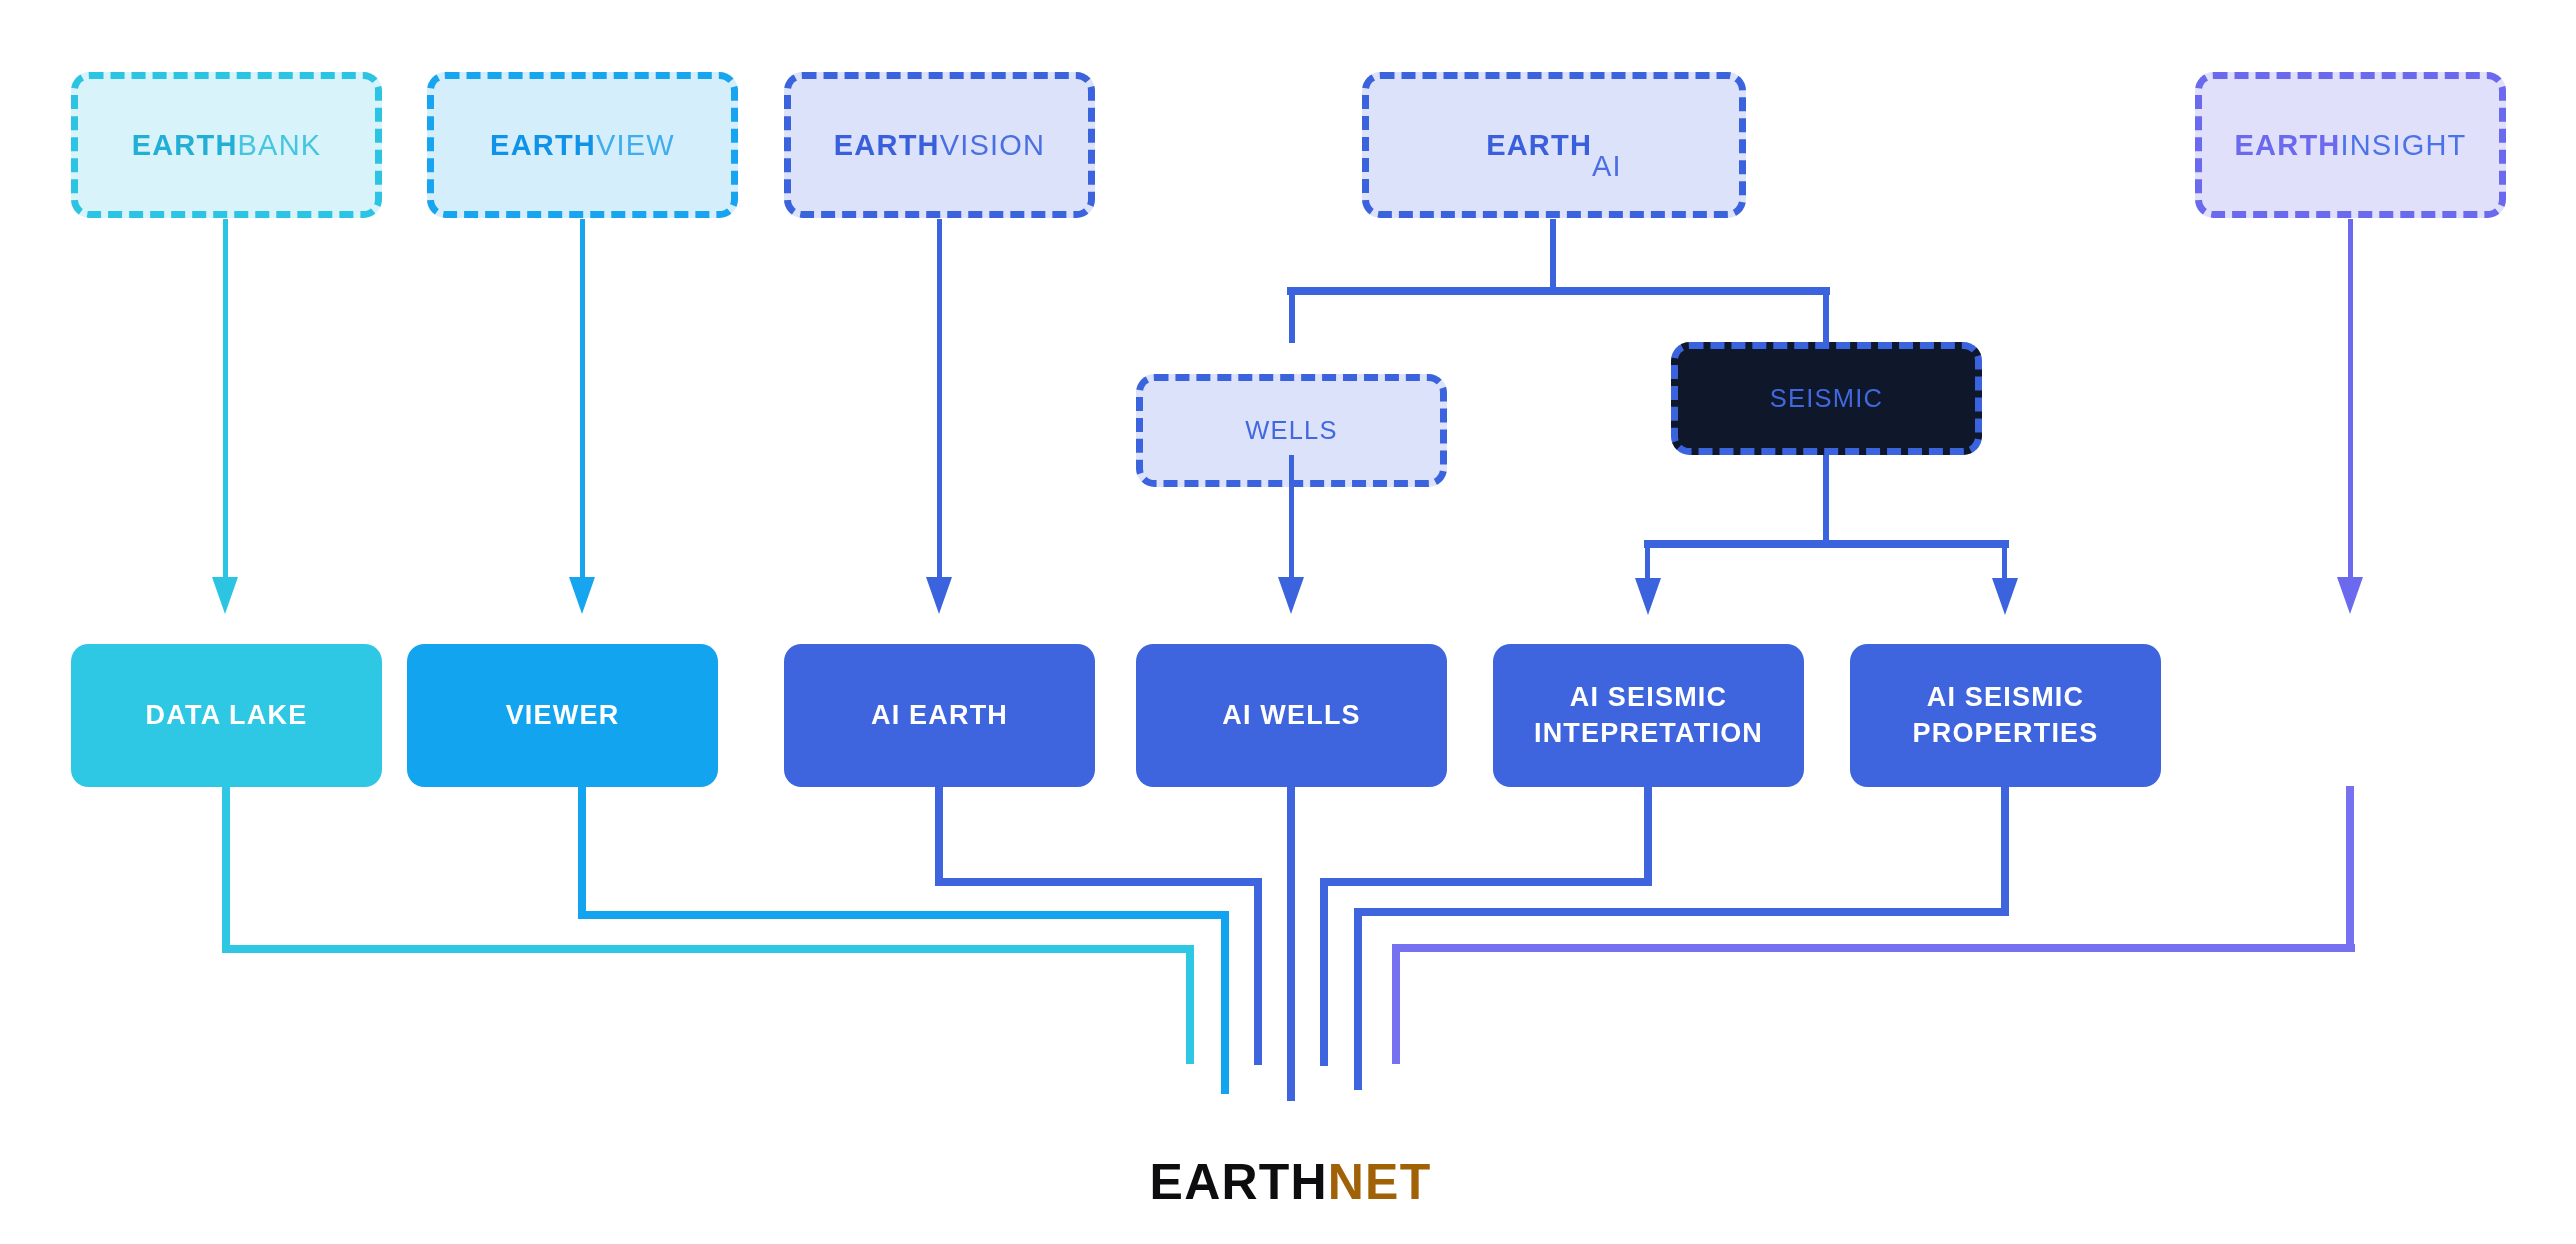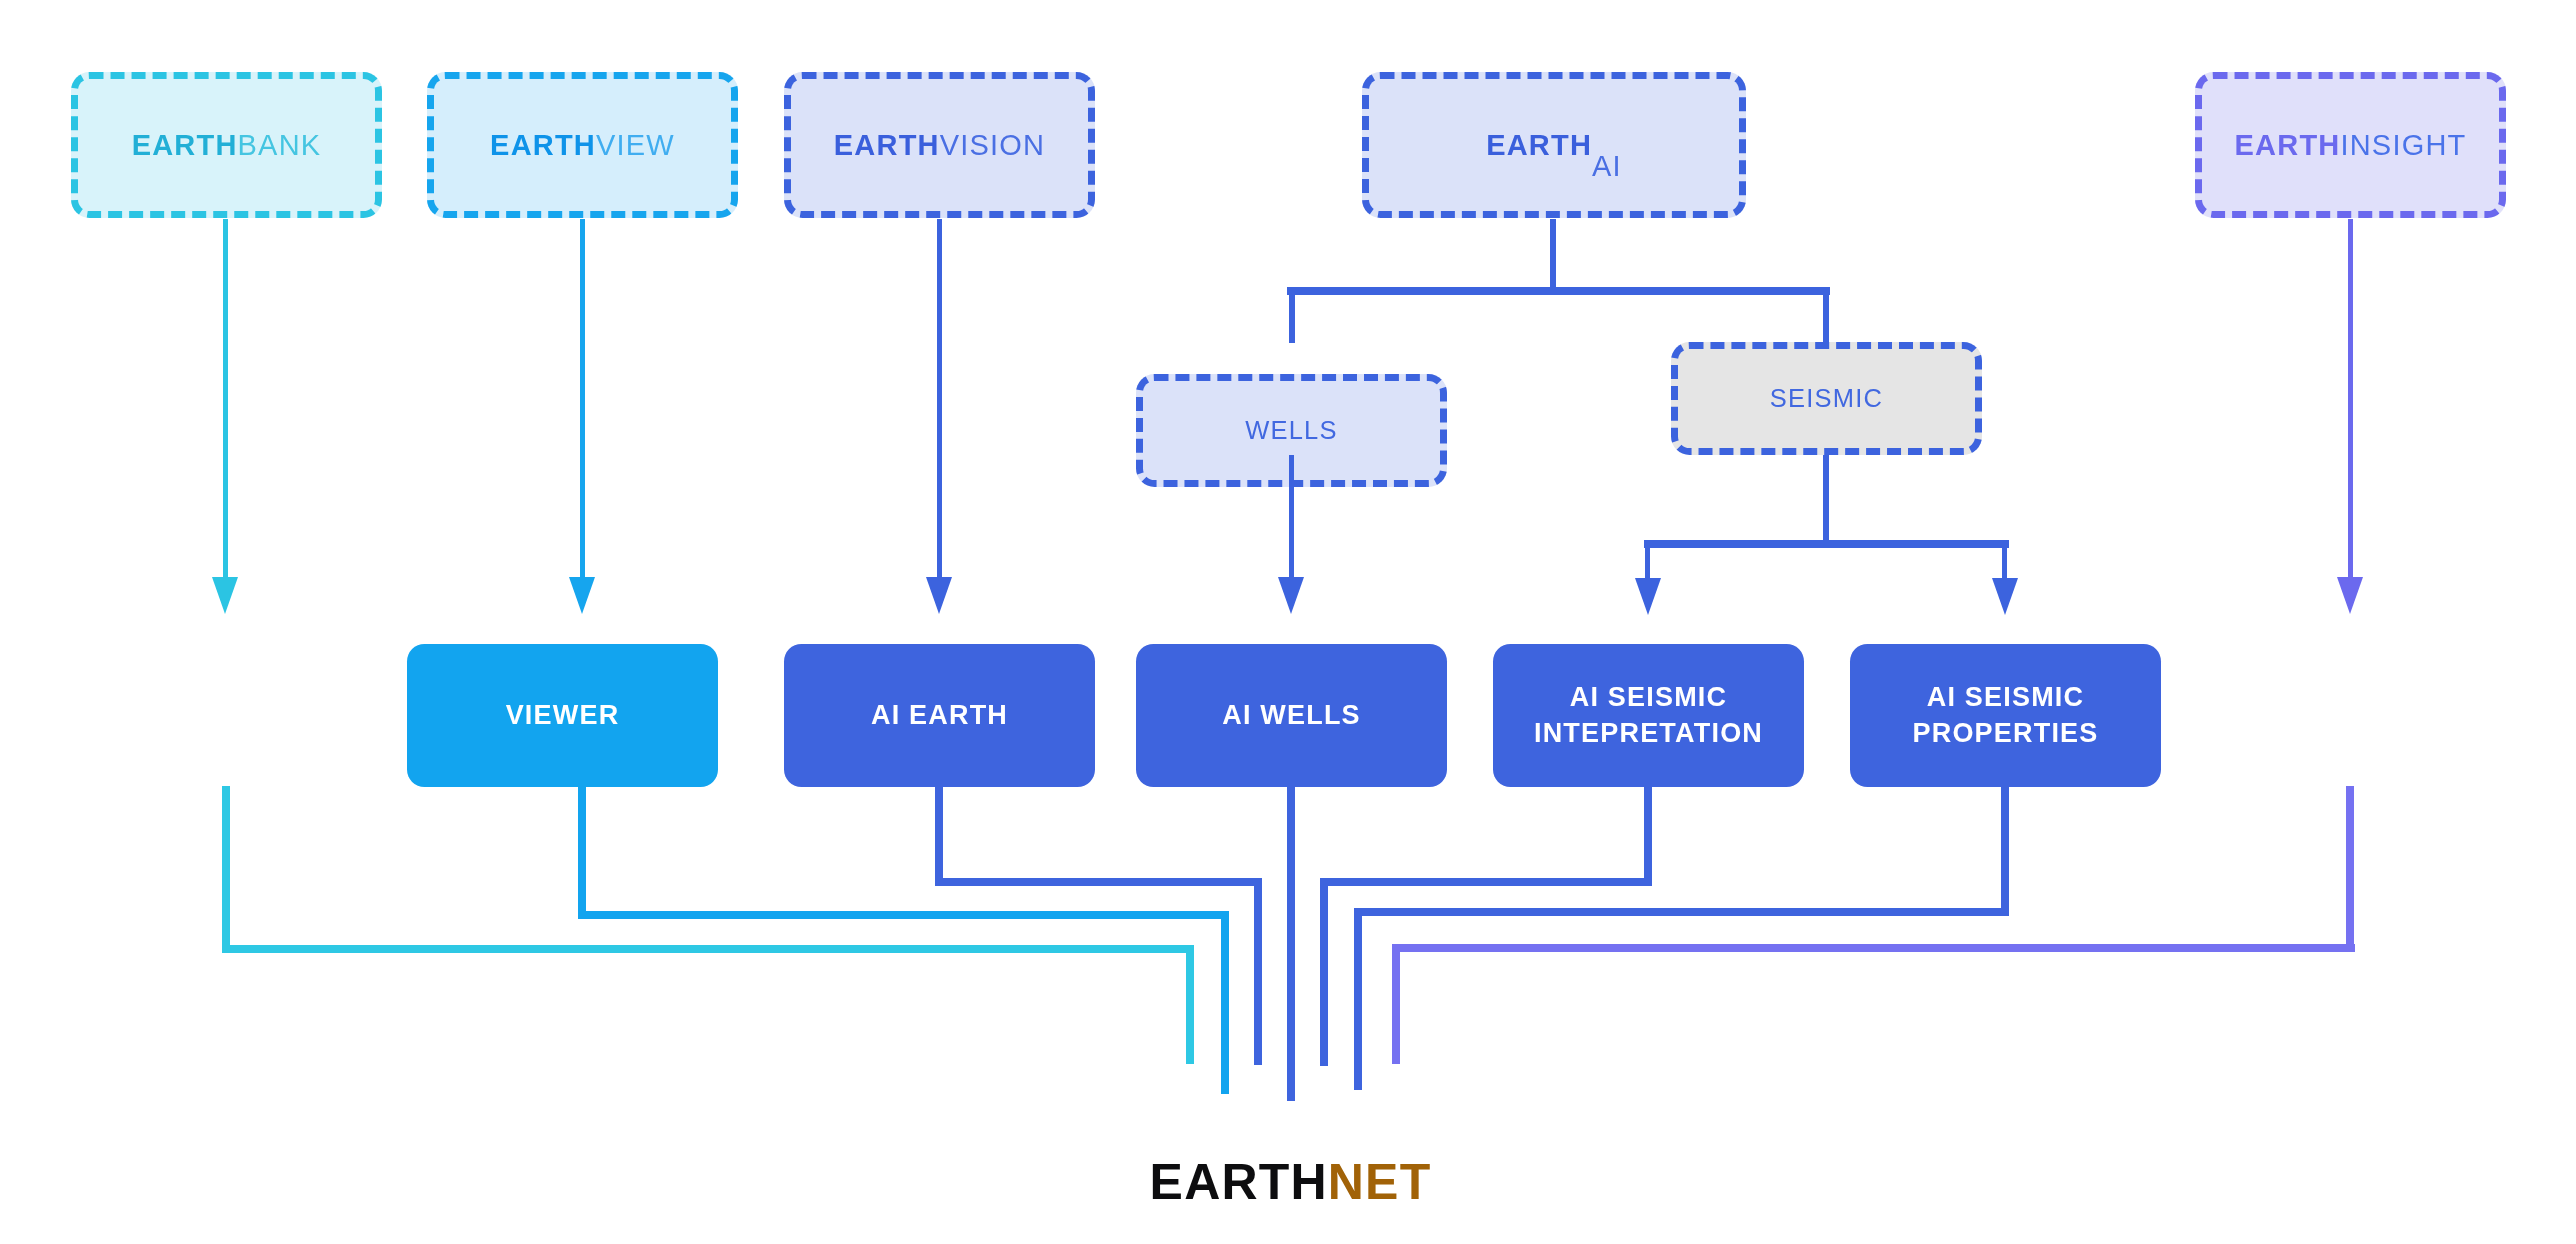--- a/index.html
+++ b/index.html
@@ -64,21 +64,21 @@
   </div>
 
   <div class="dbox" style="left:2195px;top:72px;width:311px;border-color:#6B69EE;background:#E0E0FA;">
     <span class="pfx" style="color:#6B69EE;">EARTH</span>
       <span class="sfx" style="color:#4A73E9;">INSIGHT</span>
   </div>
 
   <div class="dbox dbox-mid" style="left:1136px;top:342px;width:311px;border-color:#3C63DE;background:#DBE2F9;color:#4168E0;margin-top:32px;">
     <span>WELLS</span>
   </div>
-  <div class="dbox dbox-mid" style="left:1671px;top:342px;width:311px;border-color:#3C63DE;background:#e5e5e5;color:#4168E0;">
+  <div class="dbox dbox-mid" style="left:1671px;top:342px;width:311px;border-color:#3C63DE;background:#0f172a;color:#4168E0;">
     <span>SEISMIC</span>
   </div>
 
   <div class="bar vthin" style="left:223px;top:219px;height:359px;background:#2BC4E3;"></div>
   <div class="ahead" style="left:212px;top:577px;border-top-color:#2BC4E3;"></div>
 
   <div class="bar vthin" style="left:580px;top:219px;height:359px;background:#16A5EE;"></div>
   <div class="ahead" style="left:569px;top:577px;border-top-color:#16A5EE;"></div>
 
   <div class="bar vthin" style="left:937px;top:219px;height:359px;background:#3C63DE;"></div>
@@ -95,20 +95,23 @@
   <div class="bar vthin" style="left:1289px;top:455px;height:123px;background:#3C63DE;"></div>
   <div class="ahead" style="left:1278px;top:577px;border-top-color:#3C63DE;"></div>
 
   <div class="bar" style="left:1823px;top:455px;width:5.8px;height:89px;background:#3C63DE;"></div>
   <div class="bar hline" style="left:1644px;top:540px;width:365px;background:#3C63DE;"></div>
   <div class="bar vthin" style="left:1645px;top:540px;height:41px;background:#3C63DE;"></div>
   <div class="ahead" style="left:1635px;top:578px;border-top-color:#3C63DE;"></div>
   <div class="bar vthin" style="left:2002px;top:540px;height:41px;background:#3C63DE;"></div>
   <div class="ahead" style="left:1992px;top:578px;border-top-color:#3C63DE;"></div>
 
+  <div class="sbox" style="left:71px;background:#2EC8E4;">
+    <span>DATA LAKE</span>
+  </div>
   <div class="sbox" style="left:407px;background:#12A4EF;">
     <span>VIEWER</span>
   </div>
   <div class="sbox" style="left:784px;background:#3E64DE;">
     <span>AI EARTH</span>
   </div>
   <div class="sbox" style="left:1136px;background:#3E64DE;">
     <span>AI WELLS</span>
   </div>
   <div class="sbox" style="left:1493px;background:#3E64DE;">

